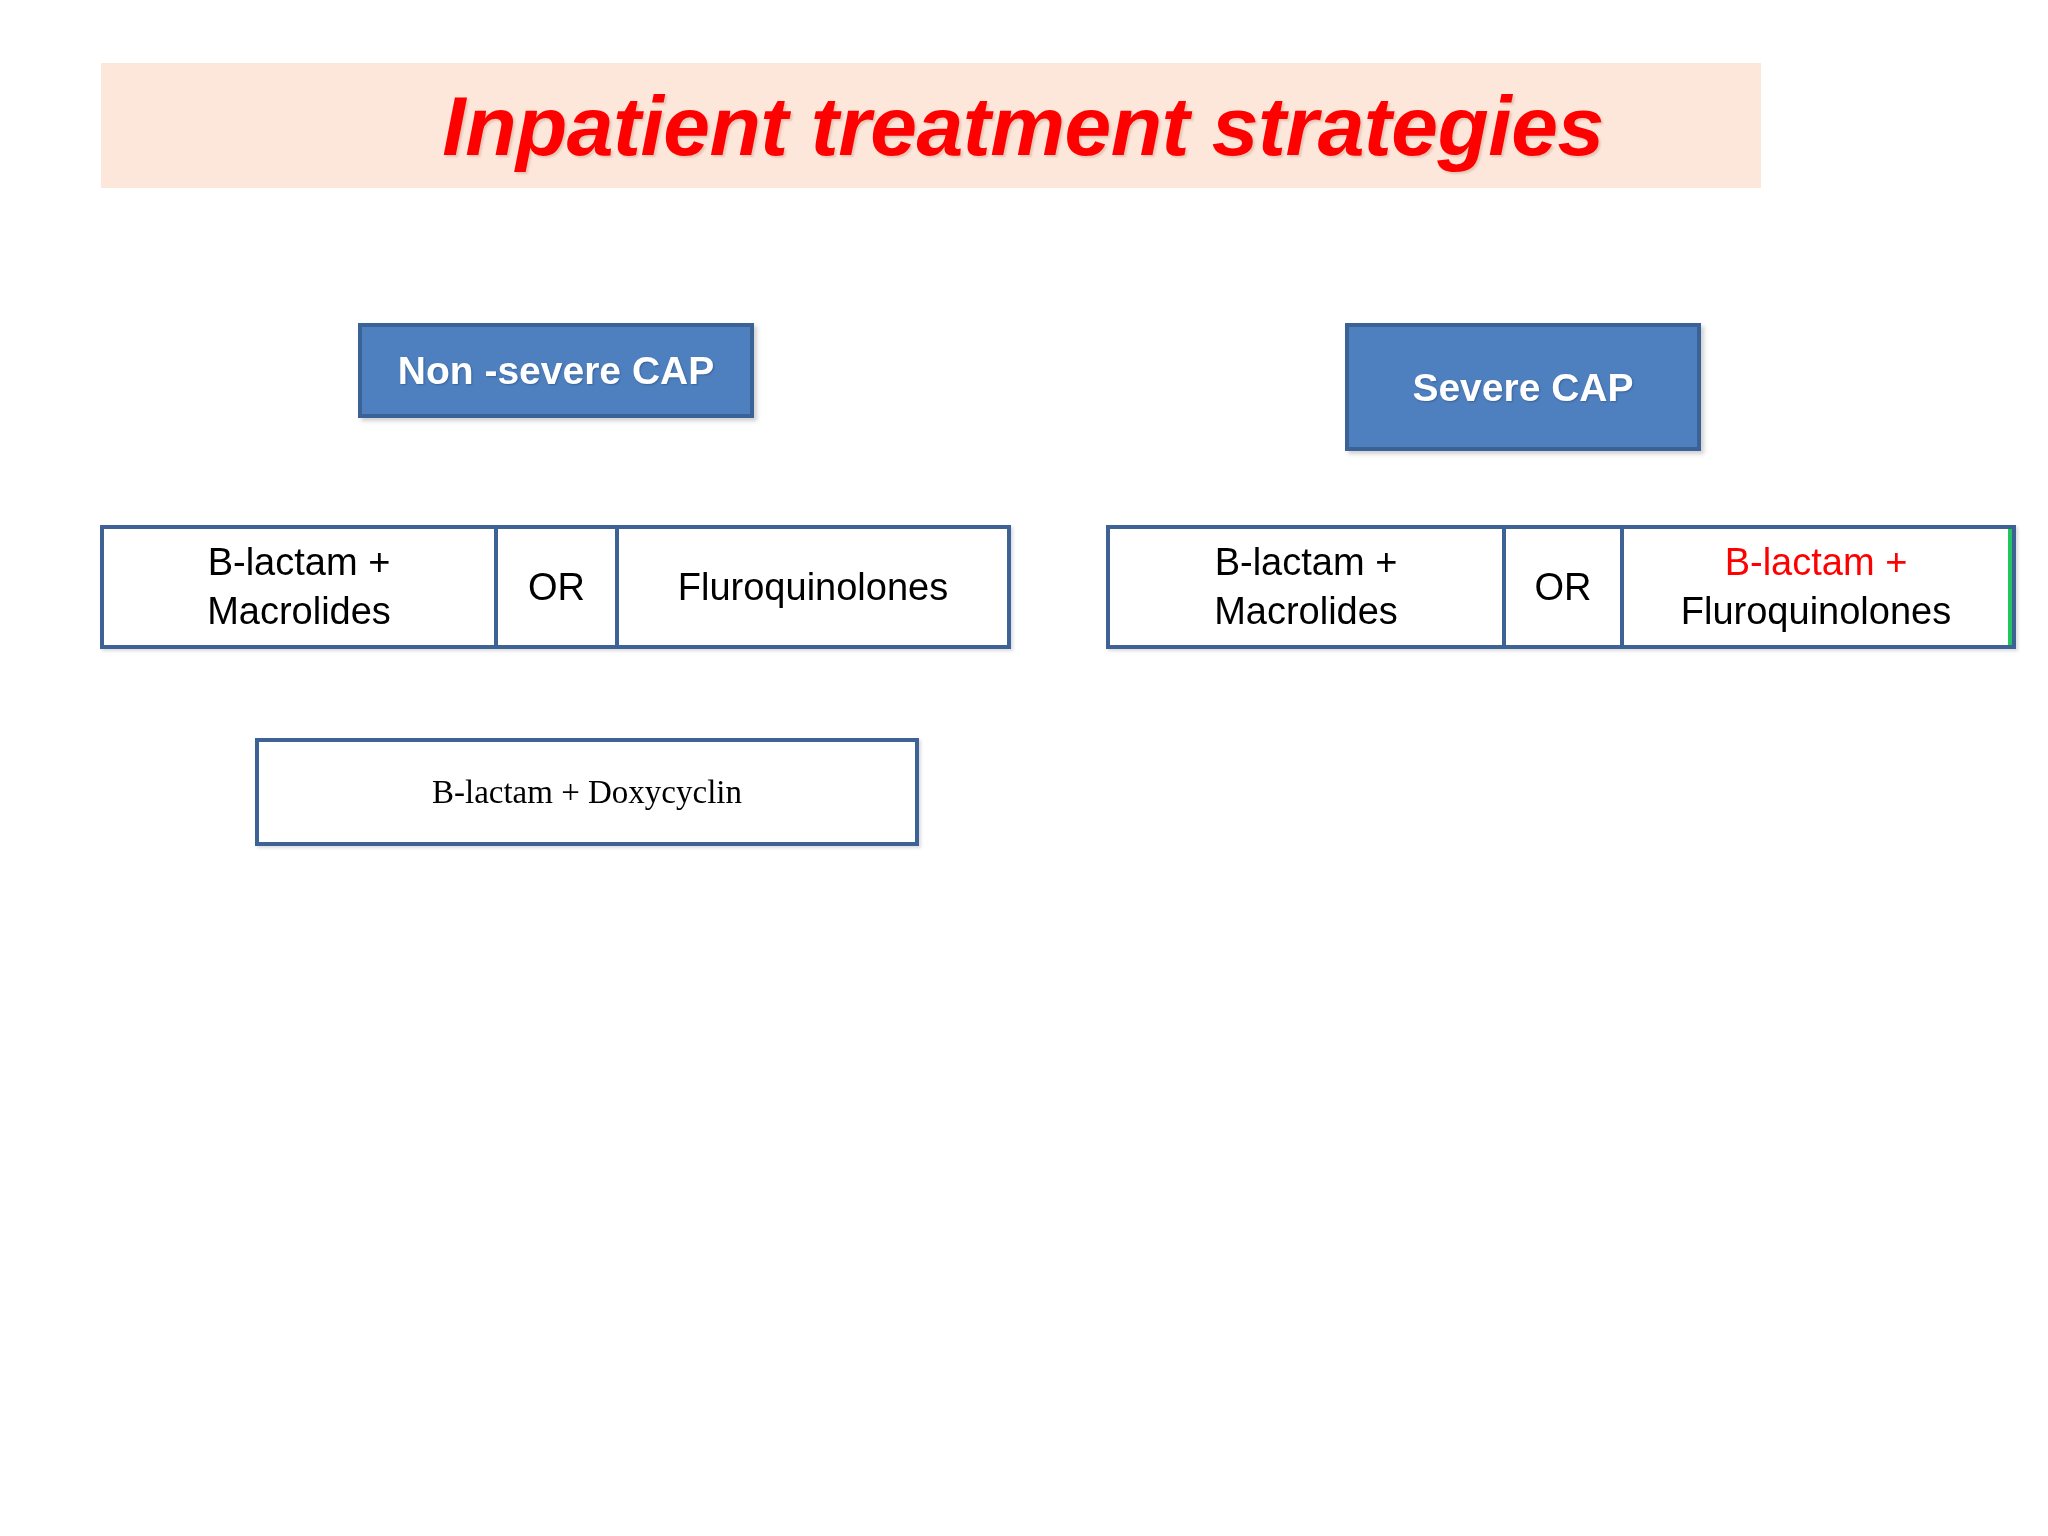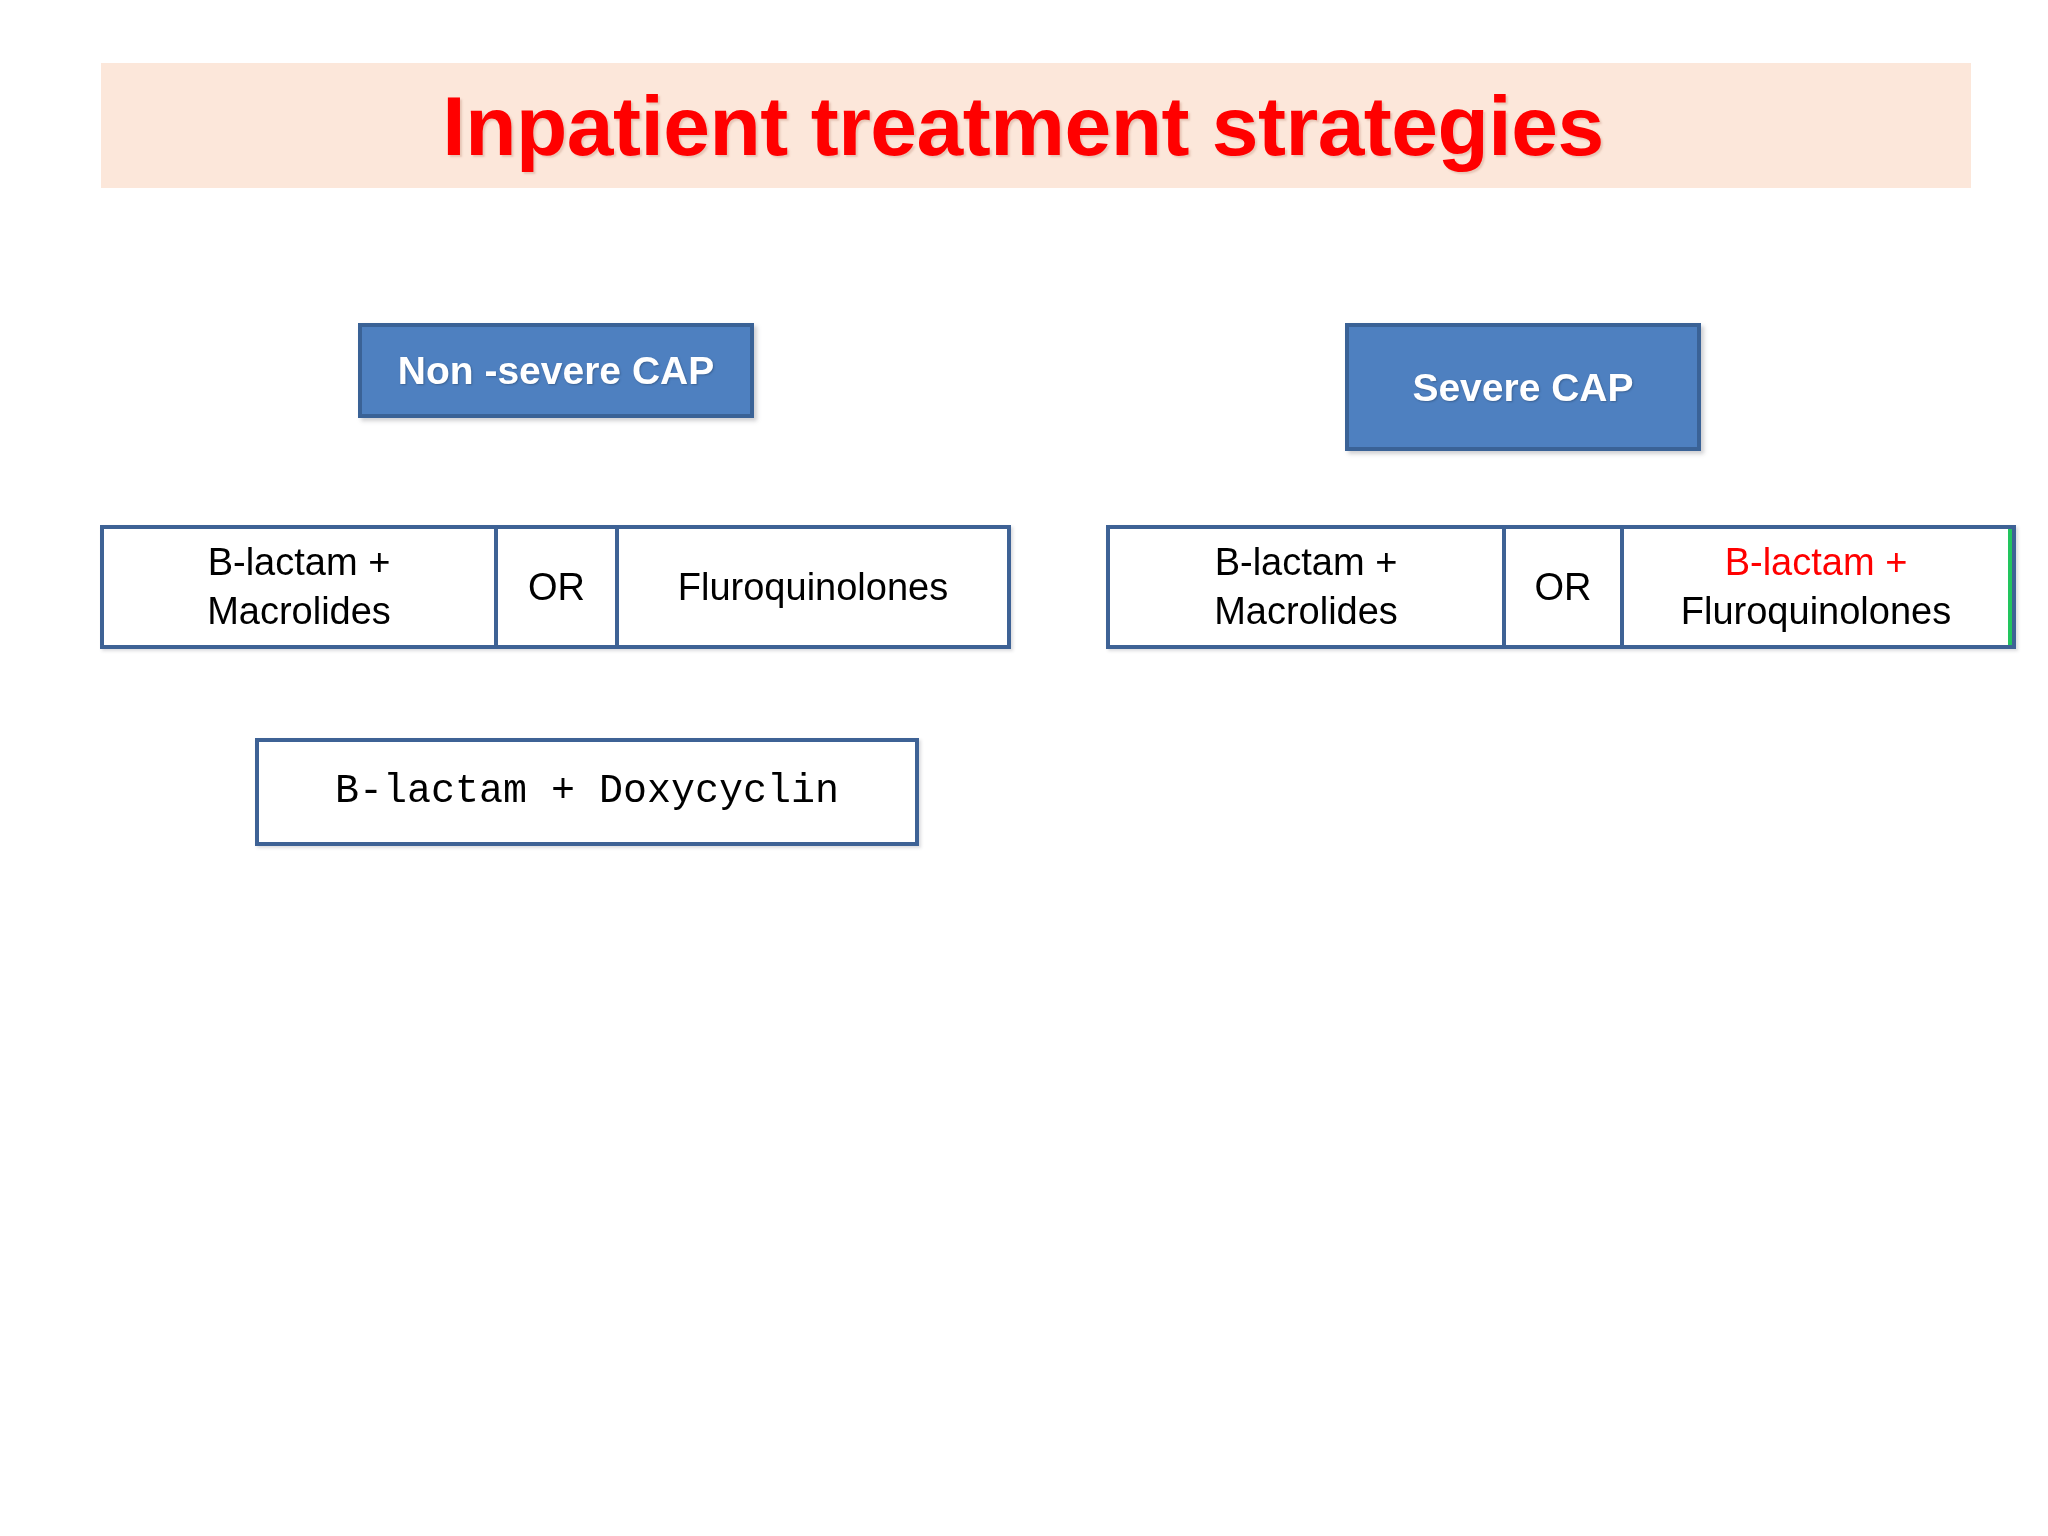--- a/index.html
+++ b/index.html
@@ -21,23 +21,24 @@
     width: 2048px;
     height: 1536px;
     background: #ffffff;
   }
 
   
   .title-band {
     position: absolute;
     left: 101px;
     top: 63px;
-    width: 1870px;
+    width: 1660px;
     height: 125px;
     background: #fce7da;
+    font-style: italic;
   }
   .title-text {
     position: absolute;
     left: 0;
     top: 0;
     width: 1844px;
     height: 125px;
     display: flex;
     align-items: center;
     justify-content: center;
@@ -143,22 +144,22 @@
     box-sizing: border-box;
     border: 4px solid #3e6295;
     background: #ffffff;
     display: flex;
     align-items: center;
     justify-content: center;
     box-shadow: 2px 2px 3px rgba(140,140,150,0.30);
   }
   #box-doxycyclin span {
     color: #000000;
-    font-family: Liberation Mono, monospace;
-    font-size: 40px;
+    font-family: Liberation Serif, serif;
+    font-size: 33px;
     line-height: 1;
     white-space: nowrap;
   }
 </style>
 </head>
 <body>
 
 <div id="slide">
 
   <div class="title-band">

